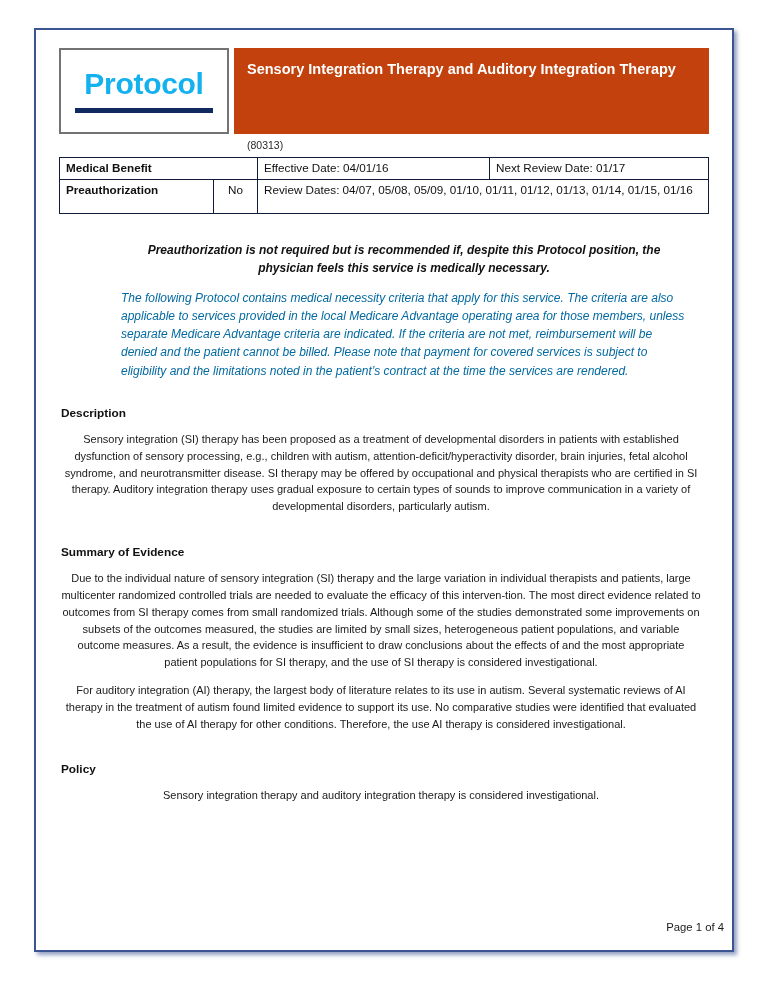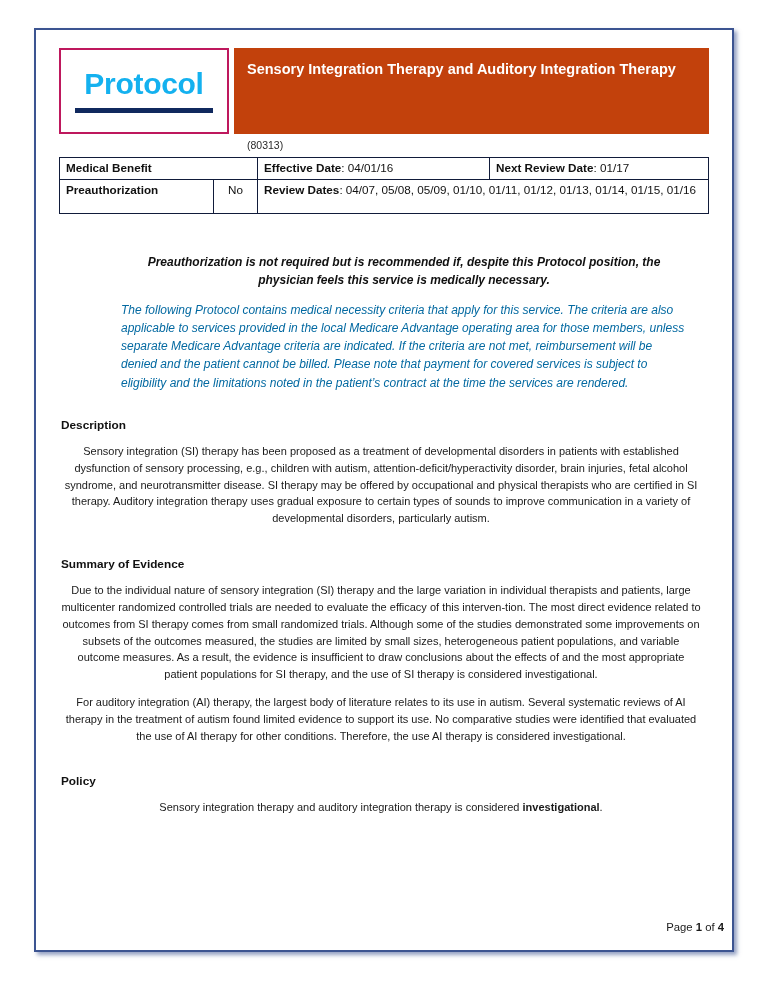--- a/index.html
+++ b/index.html
@@ -44,21 +44,21 @@
   
   .doc-header {
     display: flex;
     align-items: stretch;
     gap: 0;
   }
   .logo-box {
     width: 170px;
     min-width: 170px;
     box-sizing: border-box;
-    border: 2px solid #be185d;
+    border: 2px solid #737373;
     background: #ffffff;
     padding: 9px 10px 10px 10px;
     display: flex;
     flex-direction: column;
     justify-content: center;
     align-items: center;
     height: 86px;
   }
   .logo-word {
     color: #14b1ef;
@@ -114,21 +114,21 @@
   }
   .info-table .lbl { font-weight: bold; }
   .col-a { width: 154px; }
   .col-b { width: 44px; }
   .col-c { width: 232px; }
   .cell-center { text-align: center; }
   .row2-tall { height: 34px; }
 
   
   .notice {
-    margin-top: 40px;
+    margin-top: 28px;
     padding: 0 18px 0 58px;
   }
   .notice-strong {
     font-weight: bold;
     font-style: italic;
     font-size: 12px;
     line-height: 1.48;
     text-align: center;
     color: #111111;
     padding: 0 4px;
@@ -155,21 +155,21 @@
   }
   .sec-head.spaced-top { margin-top: 30px; }
   p.para {
     font-size: 11px;
     line-height: 1.53;
     color: #1a1a1a;
     margin: 0 0 11px 0;
     text-align: center;
   }
   p.para:last-child { margin-bottom: 0; }
-  .b { font-weight: bold; }
+  .b { font-weight: normal; }
 
   
   .page-footer {
     position: absolute;
     right: 8px;
     bottom: 17px;
     font-size: 11.3px;
     color: #1a1a1a;
   }
 </style>

